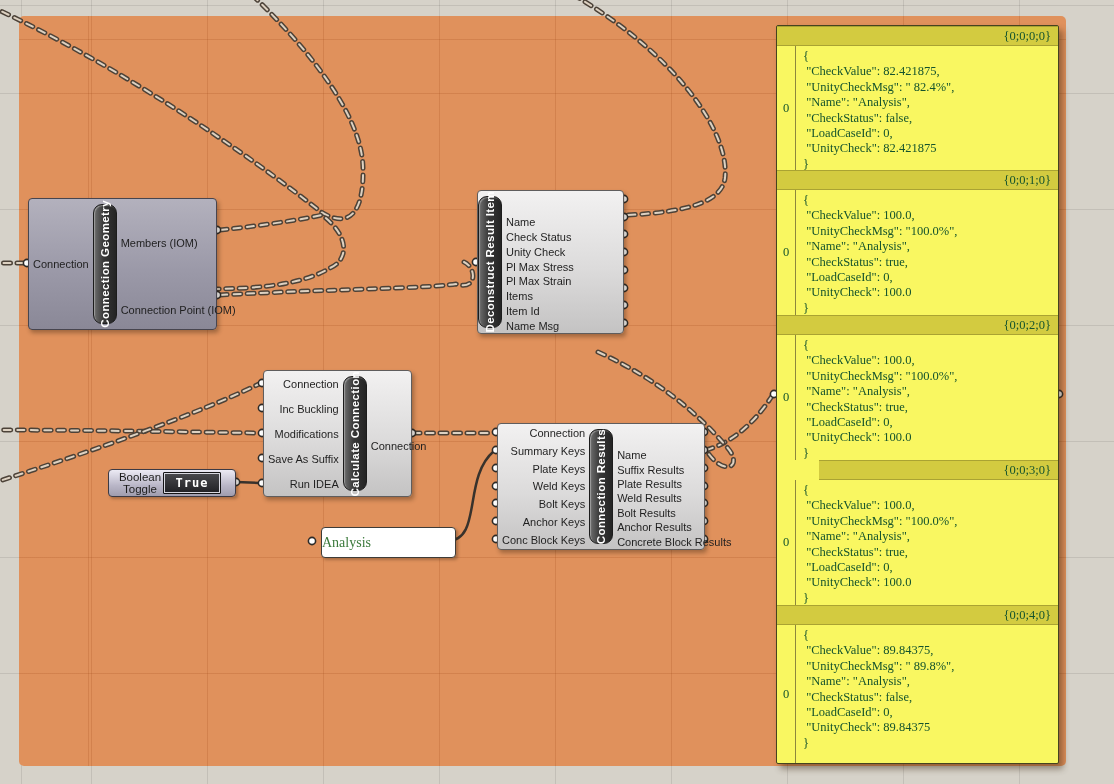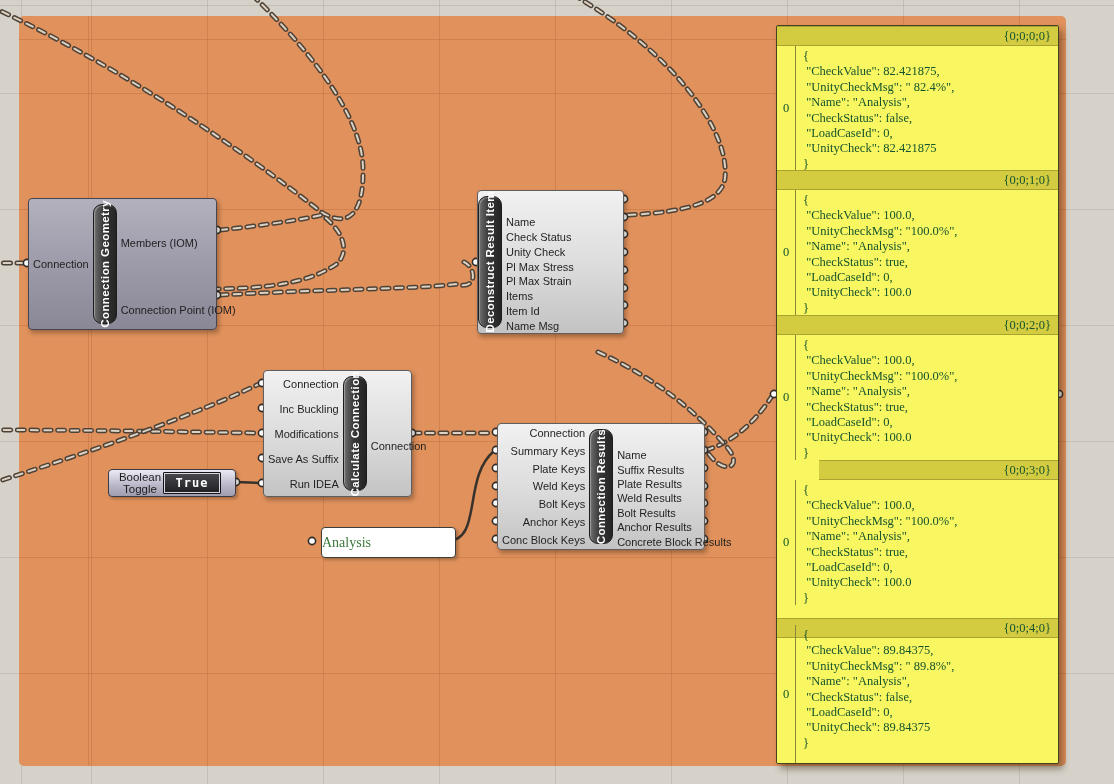--- a/index.html
+++ b/index.html
@@ -320,21 +320,21 @@
       <div class="json">{
  "CheckValue": 100.0,
  "UnityCheckMsg": "100.0%",
  "Name": "Analysis",
  "CheckStatus": true,
  "LoadCaseId": 0,
  "UnityCheck": 100.0
 }</div>
     </div>
 
-    <div class="sec-head" style="top:592px;">
+    <div class="sec-head" style="top:579px;">
       <span>{0;0;4;0}</span>
     </div>
     <div class="sec-body" style="top:599px;height:138px;">
       <div class="gutter-line"></div>
       <div class="idx">0</div>
       <div class="json">{
  "CheckValue": 89.84375,
  "UnityCheckMsg": " 89.8%",
  "Name": "Analysis",
  "CheckStatus": false,

